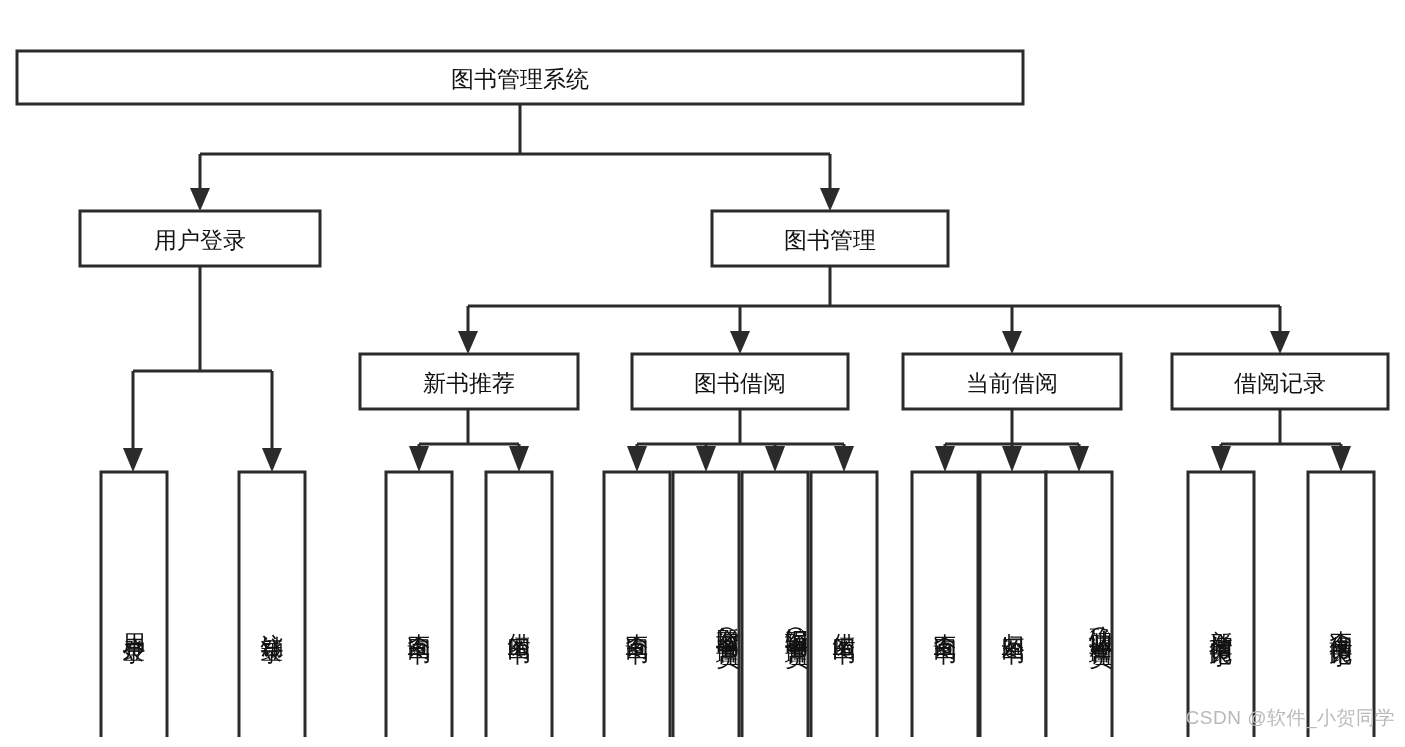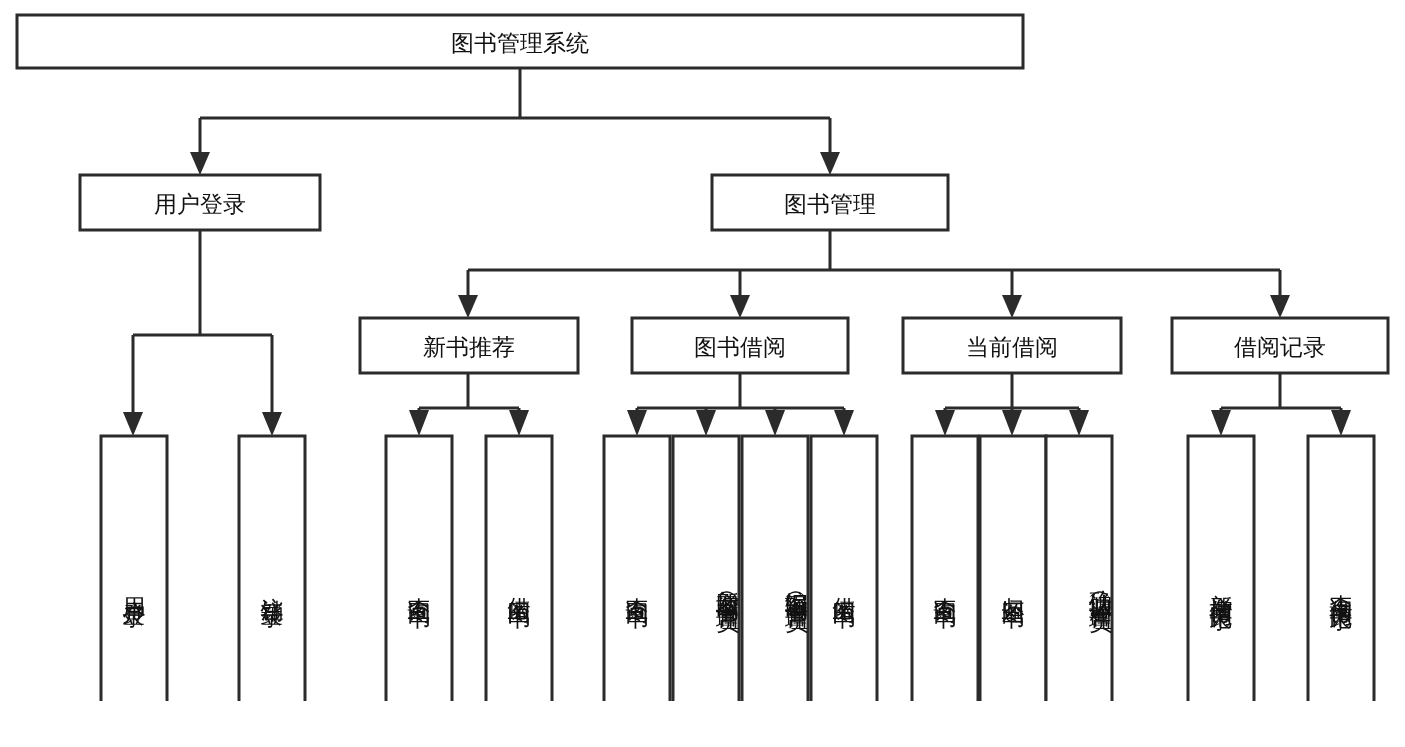--- a/index.html
+++ b/index.html
@@ -9,20 +9,21 @@
   }
   body {
     font-family: "Liberation Sans", "DejaVu Sans", sans-serif;
   }
   #diagram-root {
     position: relative;
     width: 1405px;
     height: 701px;
     background: #ffffff;
     overflow: hidden;
+    margin-top: 36px;
   }
   svg.diagram-canvas {
     position: absolute;
     left: 0;
     top: 0;
     width: 1405px;
     height: 747px;
     display: block;
   }
   .node-box {
@@ -175,14 +176,15 @@
   <div class="leaf-label" style="left:604px; top:436px; width:66px; height:297px;">查询图书</div>
   <div class="leaf-label" style="left:673px; top:440px; width:66px; height:290px; align-items:flex-start;">新增图书（管理员）</div>
   <div class="leaf-label" style="left:742px; top:440px; width:66px; height:290px; align-items:flex-start;">编辑图书（管理员）</div>
   <div class="leaf-label" style="left:811px; top:436px; width:66px; height:297px;">借阅图书</div>
   <div class="leaf-label" style="left:912px; top:436px; width:66px; height:297px;">查询图书</div>
   <div class="leaf-label" style="left:980px; top:436px; width:66px; height:297px;">归还图书</div>
   <div class="leaf-label" style="left:1046px; top:440px; width:66px; height:290px; align-items:flex-start;">确认归还（管理员）</div>
   <div class="leaf-label" style="left:1188px; top:436px; width:66px; height:297px;">新增借阅记录</div>
   <div class="leaf-label" style="left:1308px; top:436px; width:66px; height:297px;">查询借阅记录</div>
 
+  <div class="watermark">CSDN @软件_小贺同学</div>
 
 </div>
 
 </body></html>

